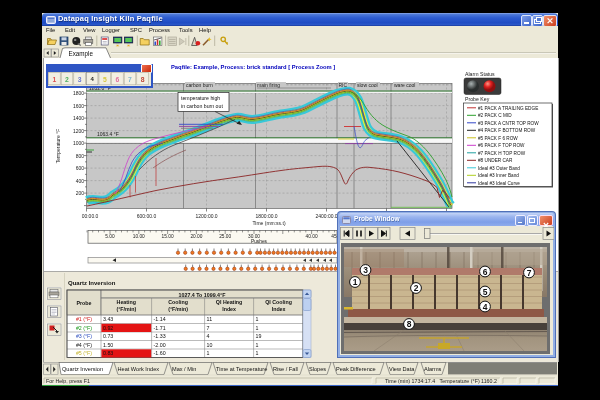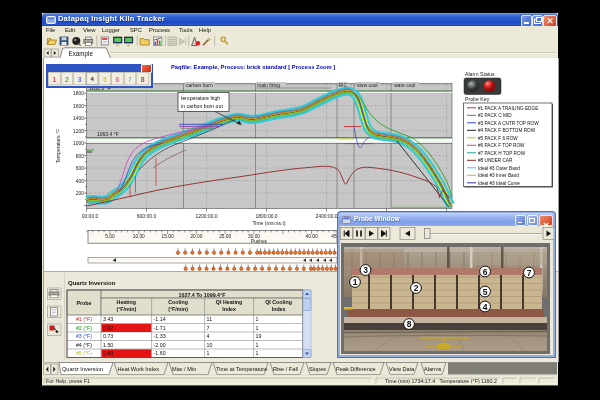--- a/index.html
+++ b/index.html
@@ -34,21 +34,21 @@
 </head>
 <body>
 <div id="page">
   <div id="win">
     <div id="titlebar">
       <svg class="abs" style="left:4px;top:2.5px" width="10" height="8" viewBox="0 0 10 8">
         <rect x="0.5" y="0.5" width="9" height="7" rx="1" fill="#cfd8ee" stroke="#eef"></rect>
         <rect x="1.5" y="1.5" width="7" height="2" fill="#5577cc"></rect>
         <rect x="1.5" y="4" width="7" height="2.5" fill="#8fa8d8"></rect>
       </svg>
-      <span id="titletext">Datapaq Insight Kiln Tracker</span>
+      <span id="titletext">Datapaq Insight Kiln Paqfile</span>
       <div class="tbtn" style="left:478.5px;width:9.5px;background:linear-gradient(135deg,#7E9EE8,#3A62C8)">
         <div class="abs" style="left:2px;top:6px;width:5px;height:1.5px;background:#fff"></div>
       </div>
       <div class="tbtn" style="left:489.5px;width:9.5px;background:linear-gradient(135deg,#7E9EE8,#3A62C8)">
         <div class="abs" style="left:1.5px;top:2.5px;width:4.5px;height:3.5px;border:1px solid #fff"></div>
         <div class="abs" style="left:3.8px;top:1.2px;width:3.6px;height:3px;border:1px solid #fff;background:#5277cf"></div>
       </div>
       <div class="tbtn" style="left:501px;width:12px;background:linear-gradient(135deg,#F0906A,#CC3E1E)">
         <svg class="abs" style="left:0;top:0" width="12" height="9.5" viewBox="0 0 12 9.5">
             <path d="M3.6 2.4 L8.4 7.1 M8.4 2.4 L3.6 7.1" stroke="#fff" stroke-width="1.3"></path>

